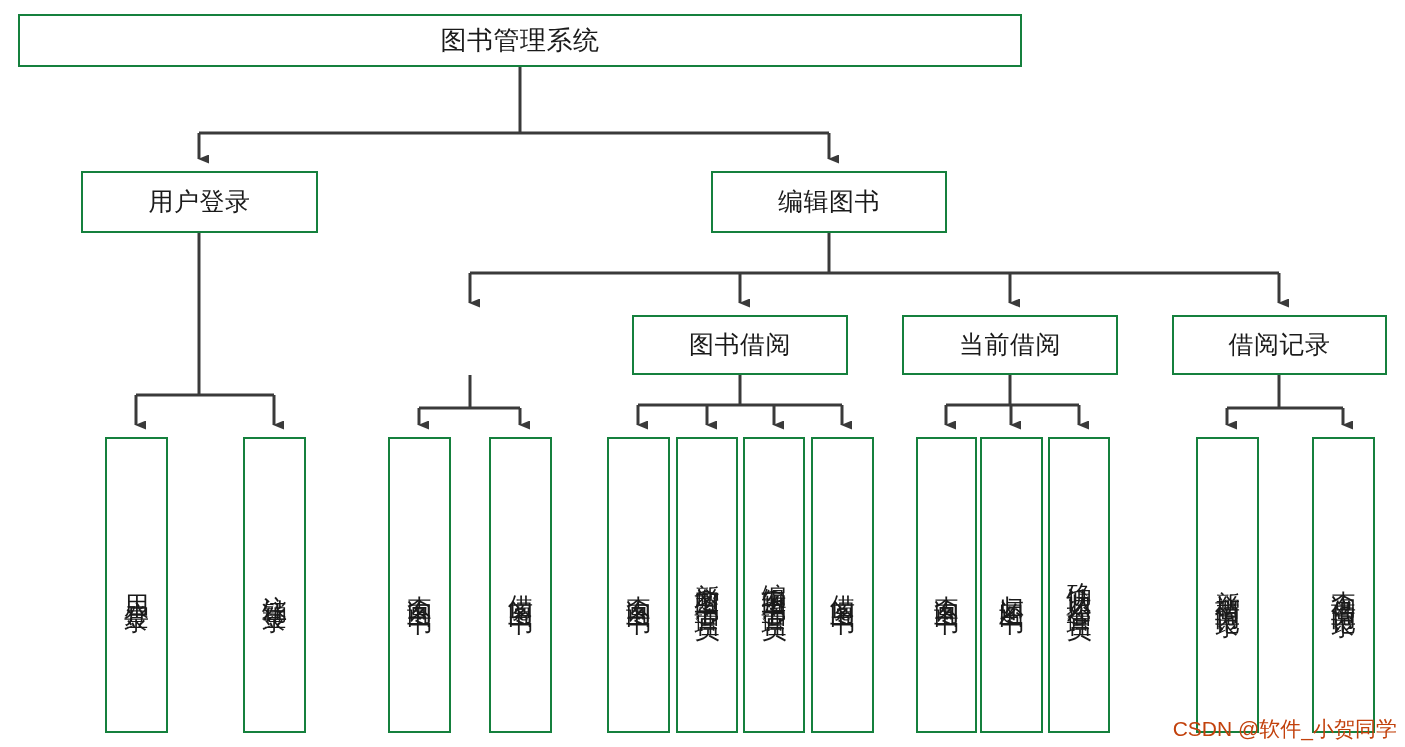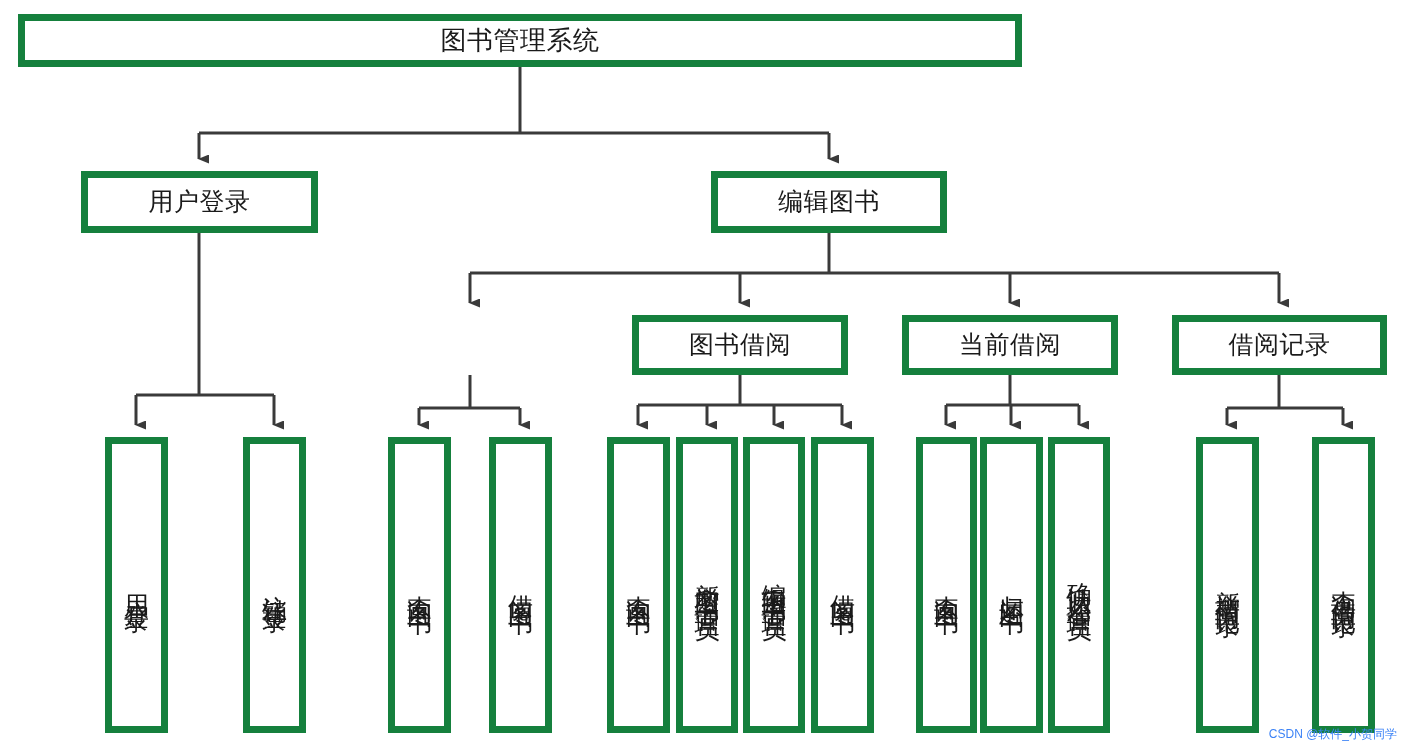--- a/index.html
+++ b/index.html
@@ -21,21 +21,21 @@
     position: absolute;
     left: 0;
     top: 0;
     width: 1405px;
     height: 747px;
     pointer-events: none;
   }
   .node {
     position: absolute;
     box-sizing: border-box;
-    border: 7px solid #15803d;
+    border: 2px solid #15803d;
     background: #ffffff;
     color: #1a1a1a;
     display: flex;
     align-items: center;
     justify-content: center;
     text-align: center;
   }
   .node .label {
     display: block;
     line-height: 1.18;
@@ -60,22 +60,22 @@
     text-orientation: upright;
     font-size: 25px;
     line-height: 1.0;
     letter-spacing: 5px;
     white-space: pre;
   }
   #watermark {
     position: absolute;
     right: 8px;
     bottom: 4px;
-    font-size: 12px;
-    color: #3b82f6;
+    font-size: 21px;
+    color: #c2410c;
     white-space: pre;
     user-select: none;
   }
 </style>
 </head>
 <body>
 
 <div id="diagram-root">
 
   <svg id="edge-layer" width="1405" height="747" viewBox="0 0 1405 747" xmlns="http://www.w3.org/2000/svg">

